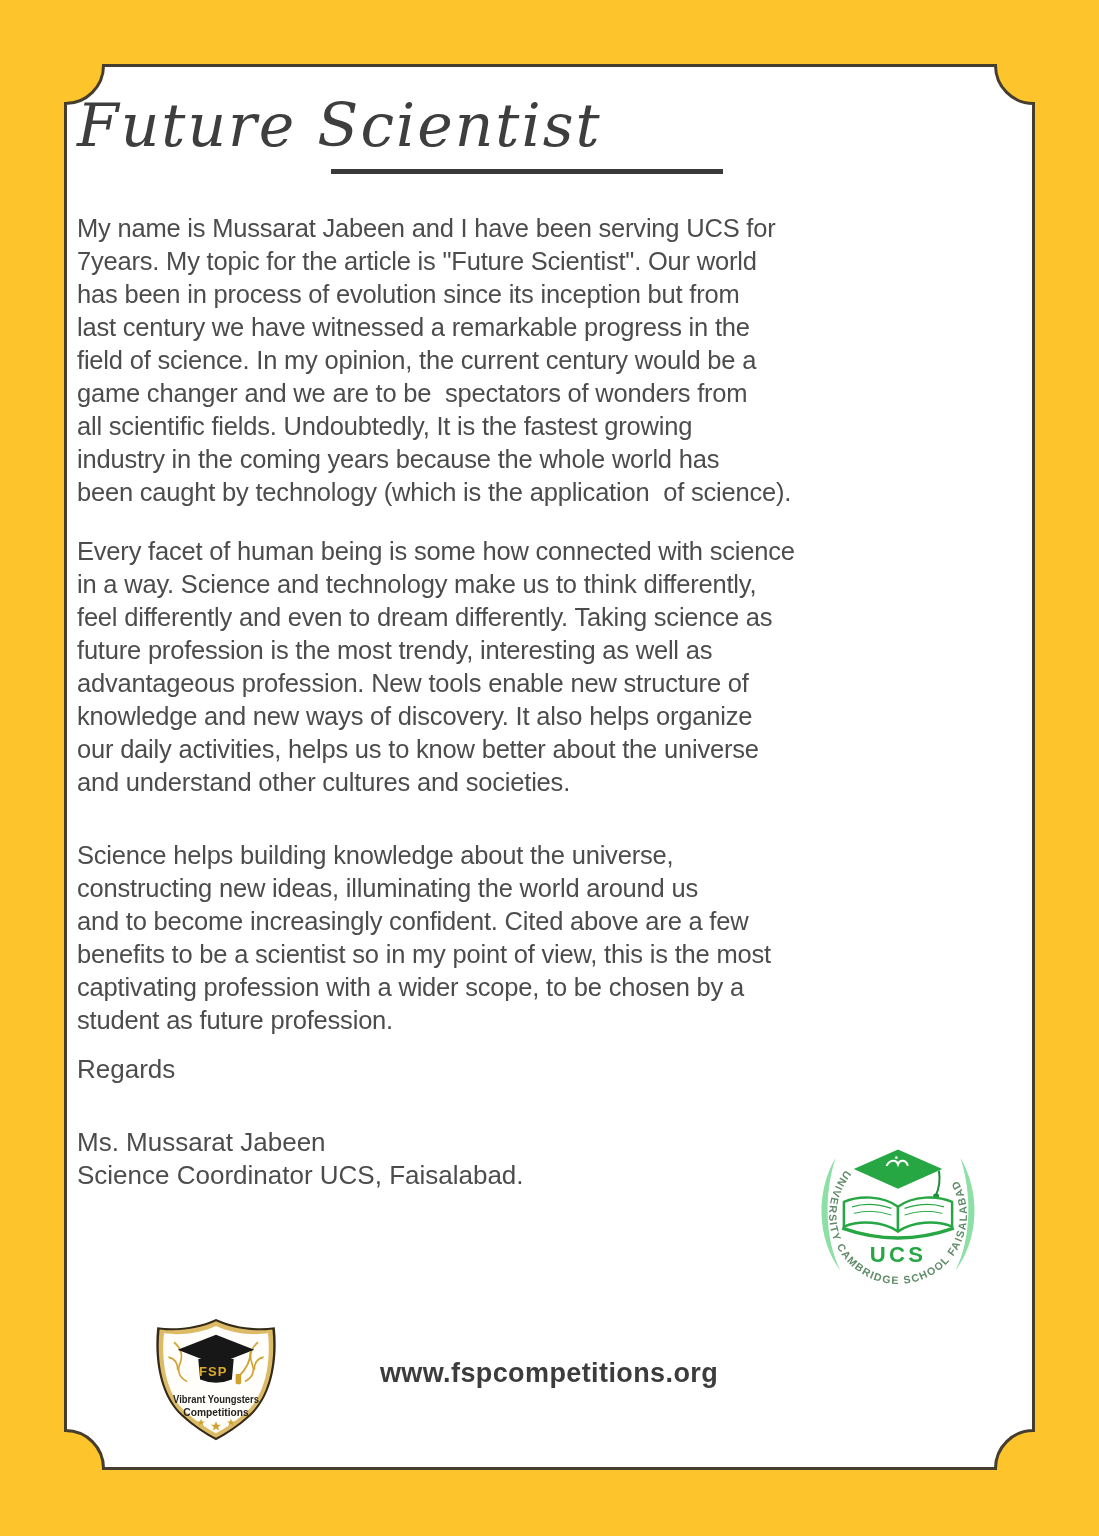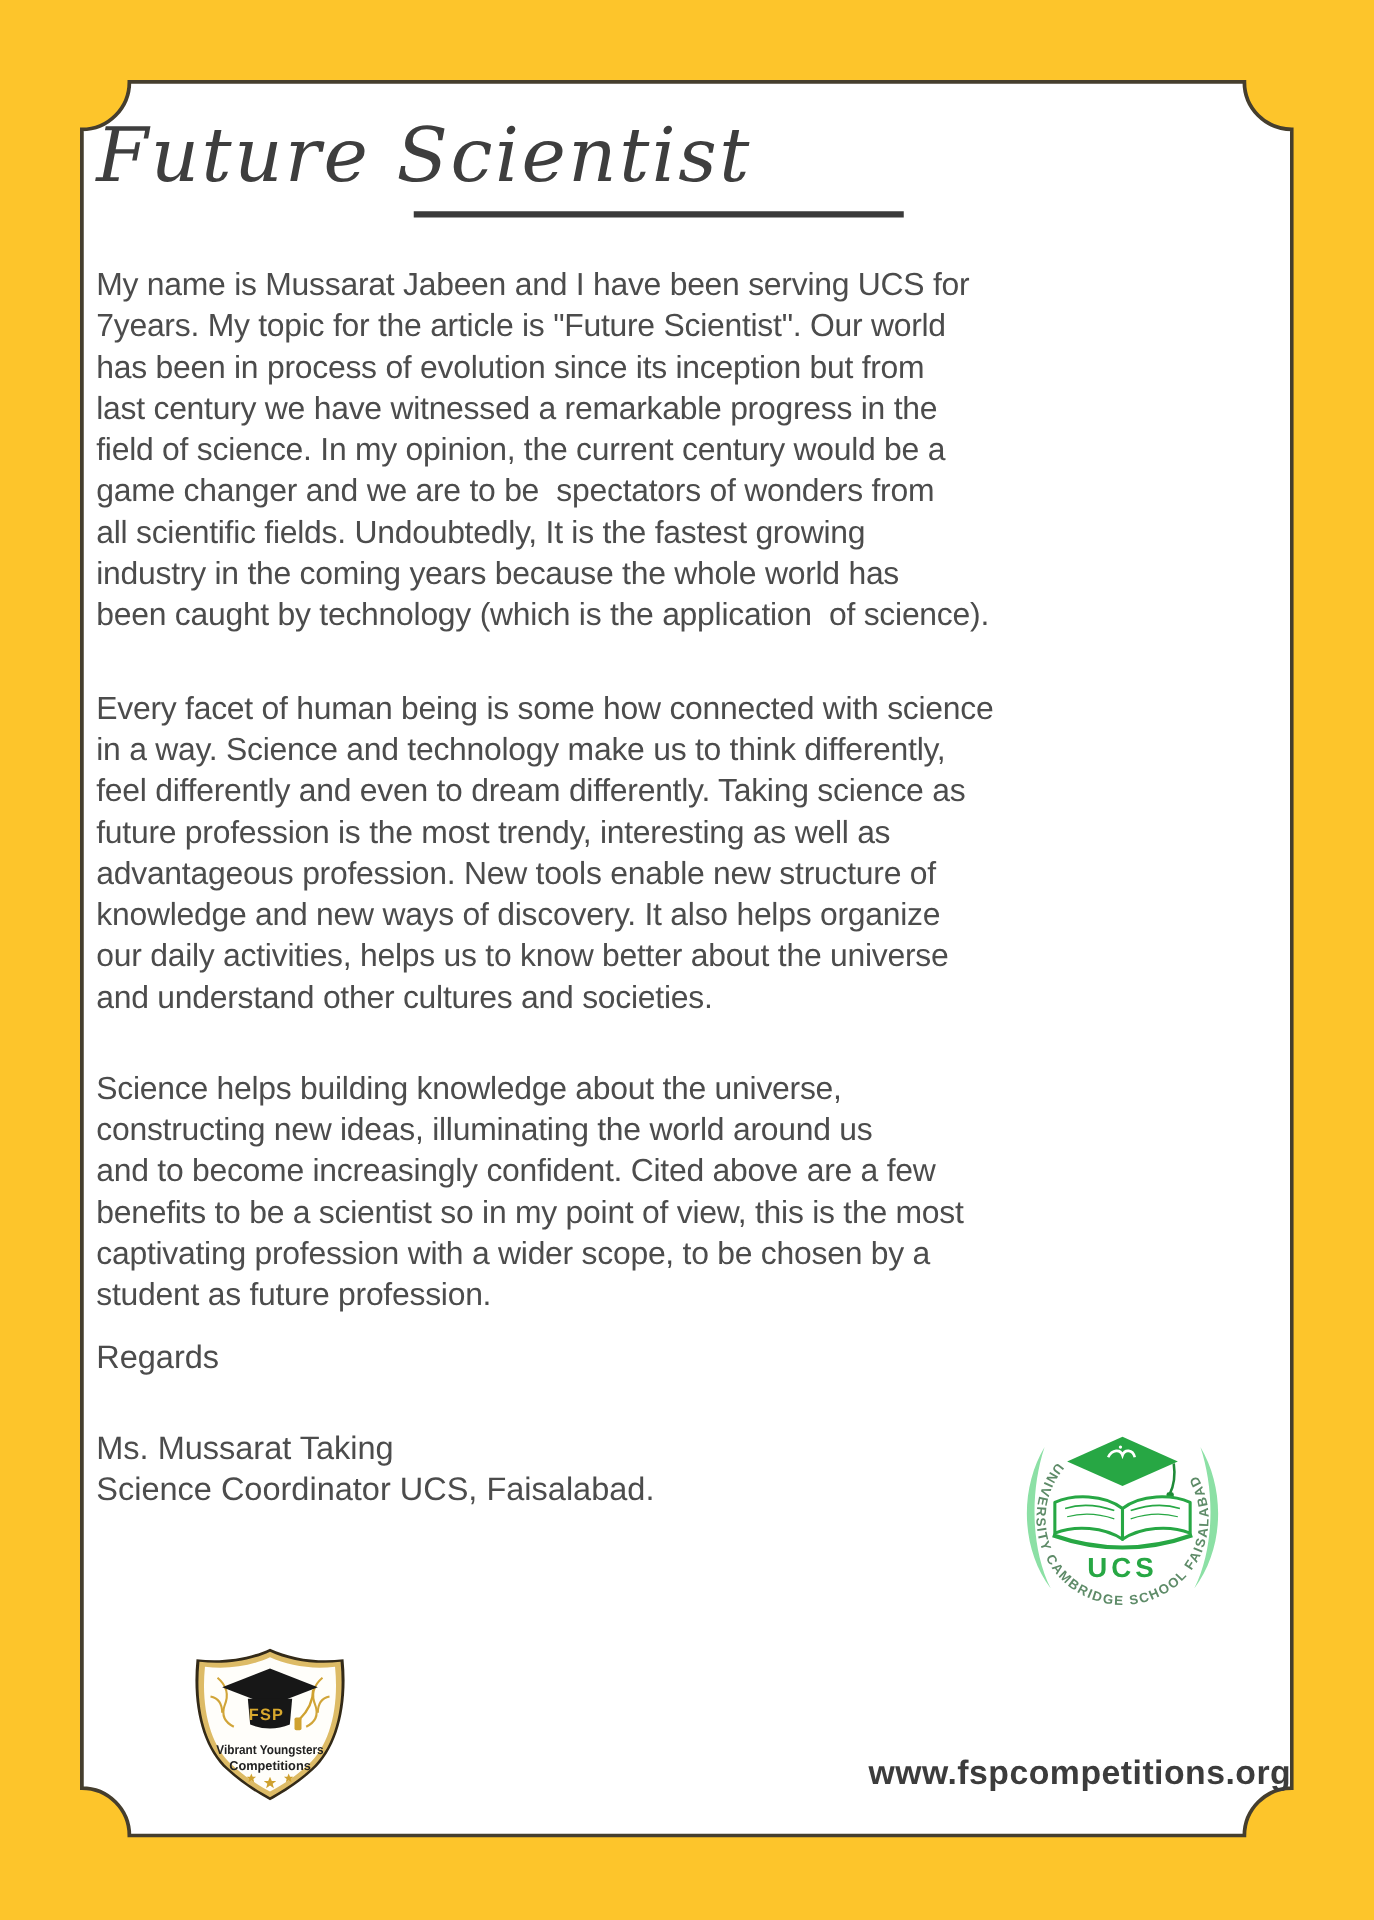--- a/index.html
+++ b/index.html
@@ -19,27 +19,27 @@
     font-size:60px;color:#3E3E3E;margin-top:24px;letter-spacing:2px;
     line-height:1.2;
   }
   .title-rule{width:392px;height:5px;background:#3A3A3A;margin:8px auto 0}
   .salutation{font-size:26px;margin-top:44px;line-height:33px}
   .para{
     font-size:25.5px;line-height:33px;white-space:pre-wrap;margin:0;
     letter-spacing:-0.2px;
   }
   .p1{margin-top:38px}
-  .p2{margin-top:42px}
+  .p2{margin-top:26px}
   .p3{margin-top:40px}
   .closing{font-size:26px;margin-top:16px;line-height:33px}
   .signature{font-size:26px;margin-top:40px;line-height:33px}
   .website{
-    position:absolute;left:65px;top:1358px;width:968px;text-align:right;
-    font-size:27px;font-weight:bold;color:#3C3C3C;letter-spacing:0.4px;margin-top:45px;
+    position:absolute;left:65px;top:1358px;width:968px;text-align:center;
+    font-size:27px;font-weight:bold;color:#3C3C3C;letter-spacing:0.4px;
   }
   .ucs-logo{position:absolute;left:816px;top:1146px;width:164px;height:143px}
   .fsp-logo{position:absolute;left:146px;top:1316px;width:140px;height:129px}
   svg text{font-family:"Liberation Sans",sans-serif}
 </style>
 </head>
 <body>
 
 <svg class="frame-svg" width="971" height="1406" viewBox="0 0 971 1406">
   <path d="M 39.5 1.5 L 931.5 1.5 A 38 38 0 0 0 969.5 39.5
@@ -70,21 +70,21 @@
 our daily activities, helps us to know better about the universe
 and understand other cultures and societies.</p>
     <p class="para p3">Science helps building knowledge about the universe,
 constructing new ideas, illuminating the world around us
 and to become increasingly confident. Cited above are a few
 benefits to be a scientist so in my point of view, this is the most
 captivating profession with a wider scope, to be chosen by a
 student as future profession.</p>
     <div class="closing">Regards</div>
     <div class="signature">
-      <div>Ms. Mussarat Taking</div>
+      <div>Ms. Mussarat Jabeen</div>
       <div>Science Coordinator UCS, Faisalabad.</div>
     </div>
   </div>
 </div>
 
 <svg class="ucs-logo" viewBox="0 0 200 174">
   <defs>
     <path id="ucs-arc" d="M 40.6 24.6 A 84 84 0 1 0 159.4 24.6"></path>
   </defs>
   <path d="M 24 14 C 0 54 0 112 30 152 C 10 112 10 56 24 14 Z" fill="#8CE0A5"></path>

